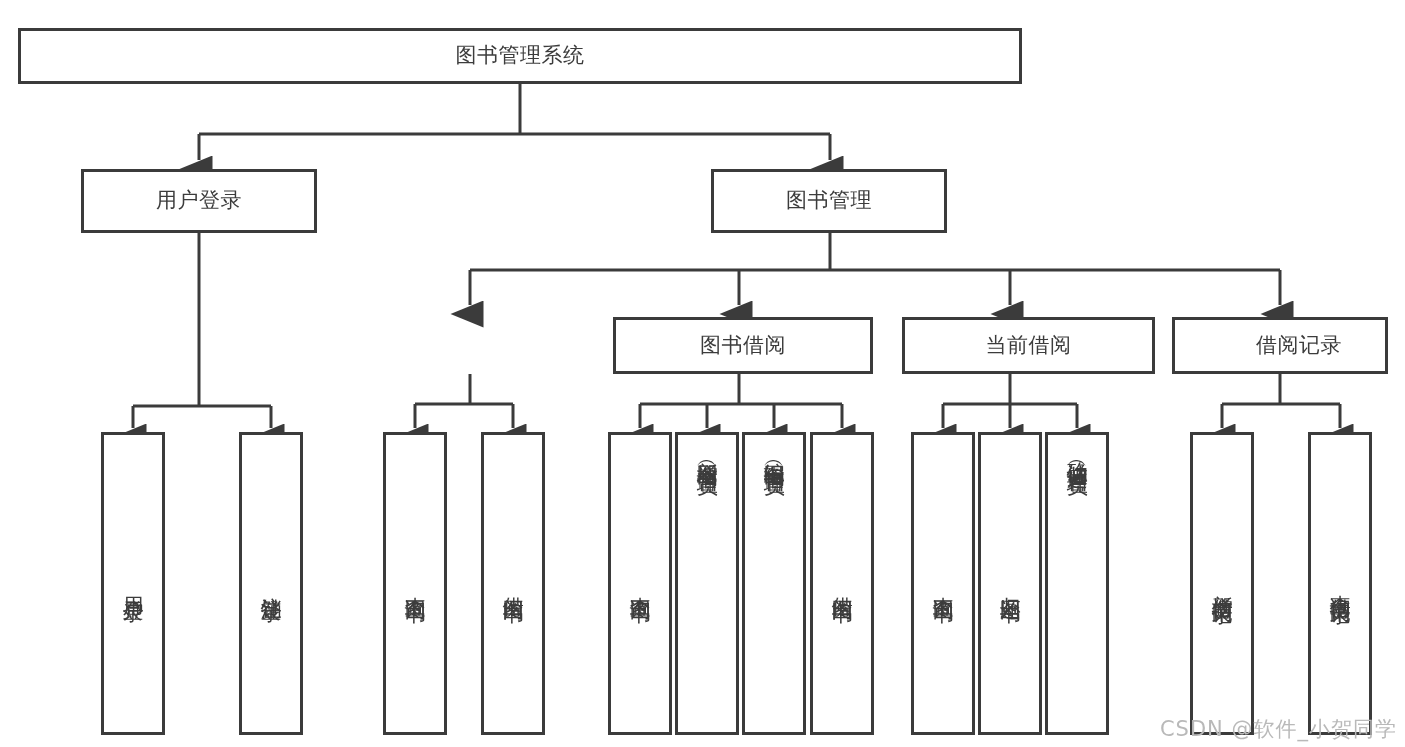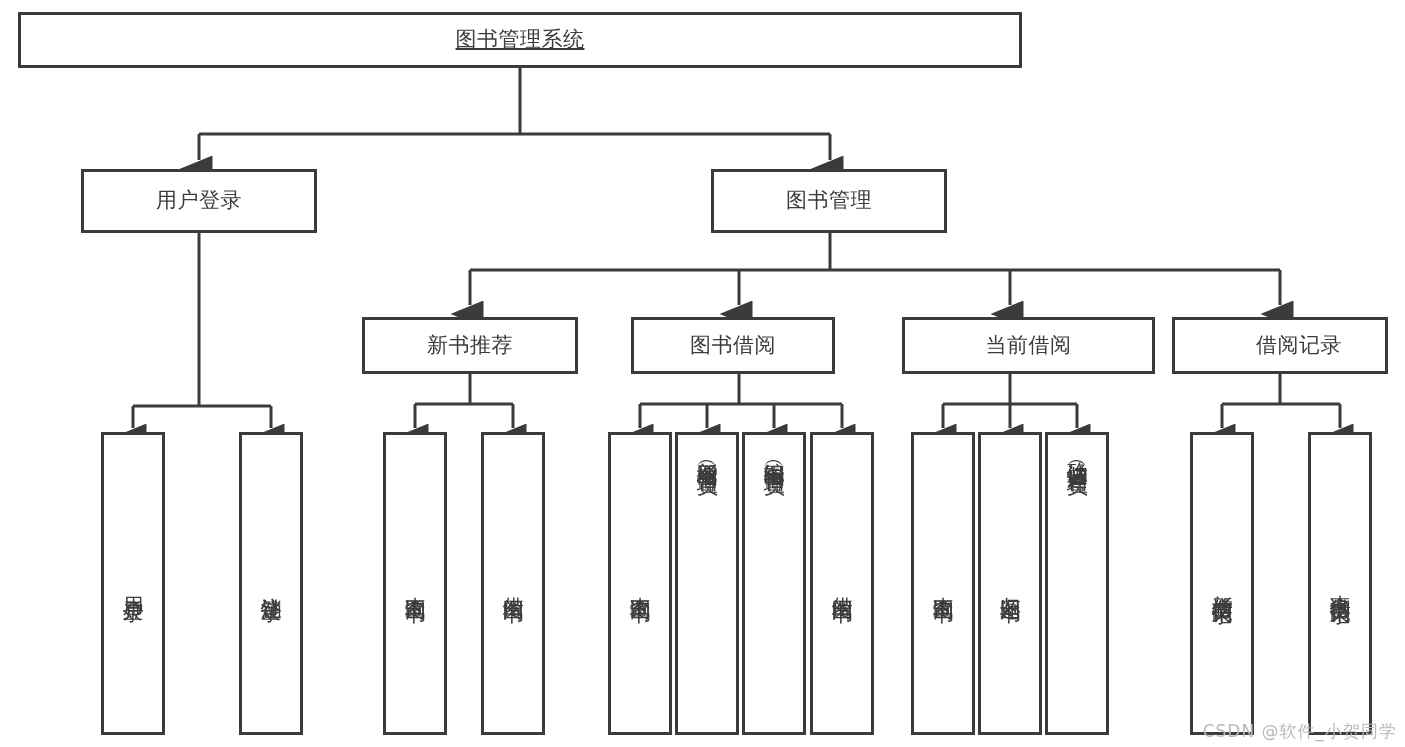--- a/index.html
+++ b/index.html
@@ -11,21 +11,21 @@
   .node{position:absolute;box-sizing:border-box;background:#ffffff;
         border:3px solid #3b3b3b;display:flex;align-items:center;justify-content:center;}
   .node .lbl{font-size:21px;line-height:1.2;color:#3c3c3c;letter-spacing:.5px;white-space:nowrap;}
 
   
   .node.vert{align-items:flex-start;justify-content:center;padding-top:10px;}
   .node.vert .lbl{writing-mode:vertical-rl;text-orientation:upright;
                   white-space:normal;font-size:21px;line-height:1.45;letter-spacing:2px;}
   .node.vert.mid{align-items:center;padding-top:0;}
 
-  .watermark{position:absolute;right:8px;bottom:4px;font-size:17px;color:#b9b9b9;
+  .watermark{position:absolute;right:8px;bottom:4px;font-size:21px;color:#b9b9b9;
              letter-spacing:1px;white-space:nowrap;}
 </style>
 </head>
 <body>
 
 <div id="canvas">
 
   <svg class="wires" viewBox="0 0 1405 747">
     <defs>
       <marker id="arrow" markerWidth="12" markerHeight="12" refX="1.5" refY="4.5" orient="auto" markerUnits="strokeWidth">
@@ -69,35 +69,32 @@
       <path d="M1010,404 L1010,428" marker-end="url(#arrow)"></path>
       <path d="M1077,404 L1077,428" marker-end="url(#arrow)"></path>
 
       <path d="M1280,374 L1280,404"></path>
       <path d="M1222,404 L1340,404"></path>
       <path d="M1222,404 L1222,428" marker-end="url(#arrow)"></path>
       <path d="M1340,404 L1340,428" marker-end="url(#arrow)"></path>
     </g>
   </svg>
 
-  <div class="node" style="left:18px;top:12px;width:1004px;height:56px;text-decoration:underline;">
+  <div class="node" style="left:18px;top:28px;width:1004px;height:56px;">
     <span class="lbl">图书管理系统</span>
   </div>
 
   <div class="node" style="left:81px;top:169px;width:236px;height:64px;">
     <span class="lbl">用户登录</span>
   </div>
   <div class="node" style="left:711px;top:169px;width:236px;height:64px;align-items:center;">
     <span class="lbl">图书管理</span>
   </div>
 
-  <div class="node" style="left:362px;top:317px;width:216px;height:57px;">
-    <span class="lbl">新书推荐</span>
-  </div>
-  <div class="node" style="left:631px;top:317px;width:204px;height:57px;">
+  <div class="node" style="left:613px;top:317px;width:260px;height:57px;">
     <span class="lbl">图书借阅</span>
   </div>
   <div class="node" style="left:902px;top:317px;width:253px;height:57px;">
     <span class="lbl">当前借阅</span>
   </div>
   <div class="node" style="left:1172px;top:317px;width:216px;height:57px;padding-left:38px;">
     <span class="lbl">借阅记录</span>
   </div>
 
   <div class="node vert mid" style="left:101px;top:432px;width:64px;height:303px;">

